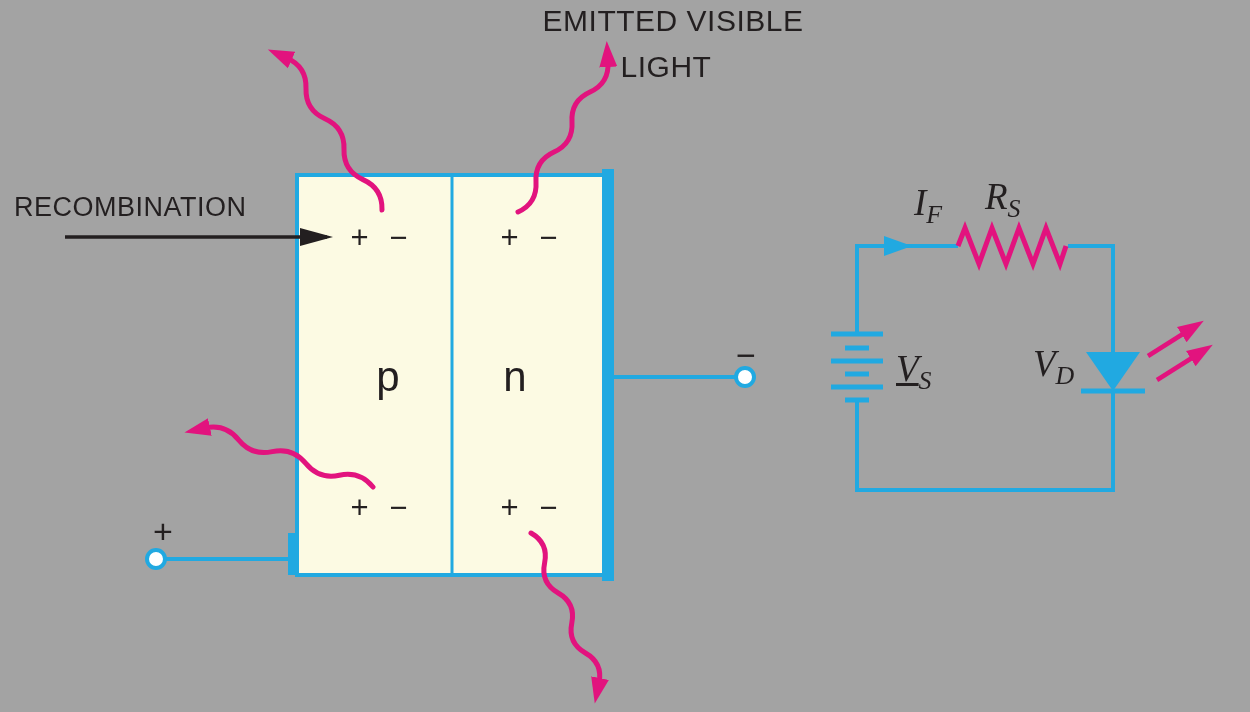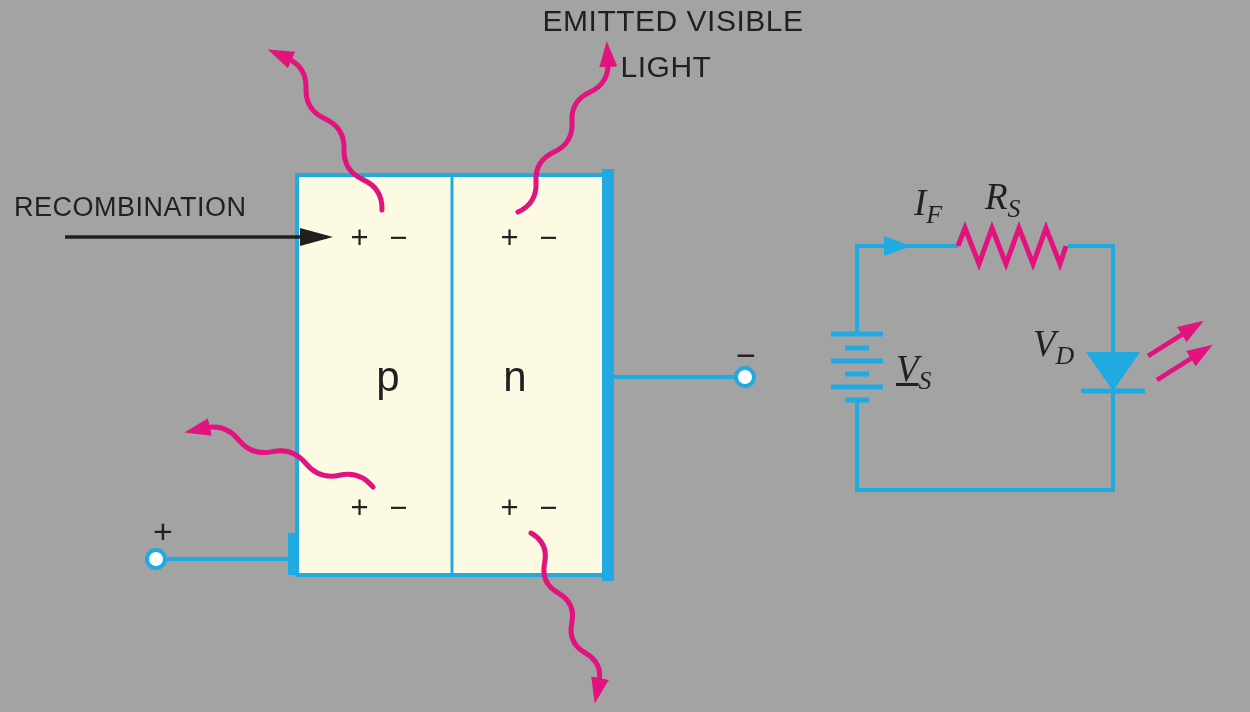--- a/index.html
+++ b/index.html
@@ -92,15 +92,15 @@
 
   <span class="lbl ctr term" style="left:163px; top:514px;">+</span>
   <span class="lbl ctr term" style="left:746px; top:338px;">−</span>
 
   <span class="lbl circ" style="left:900px; top:184px;margin-left:14px;"><span>I</span><sub>F</sub></span>
 
   <span class="lbl circ" style="left:985px; top:178px;text-align:right;"><span>R</span><sub>S</sub></span>
 
   <span class="lbl circ" style="left:896px; top:350px;text-decoration:underline;"><span>V</span><sub>S</sub></span>
 
-  <span class="lbl circ" style="left:1033px; top:325px;"><span>V</span><sub>D</sub></span>
+  <span class="lbl circ" style="left:1033px; top:345px;"><span>V</span><sub>D</sub></span>
 
 </div>
 
 </body></html>

